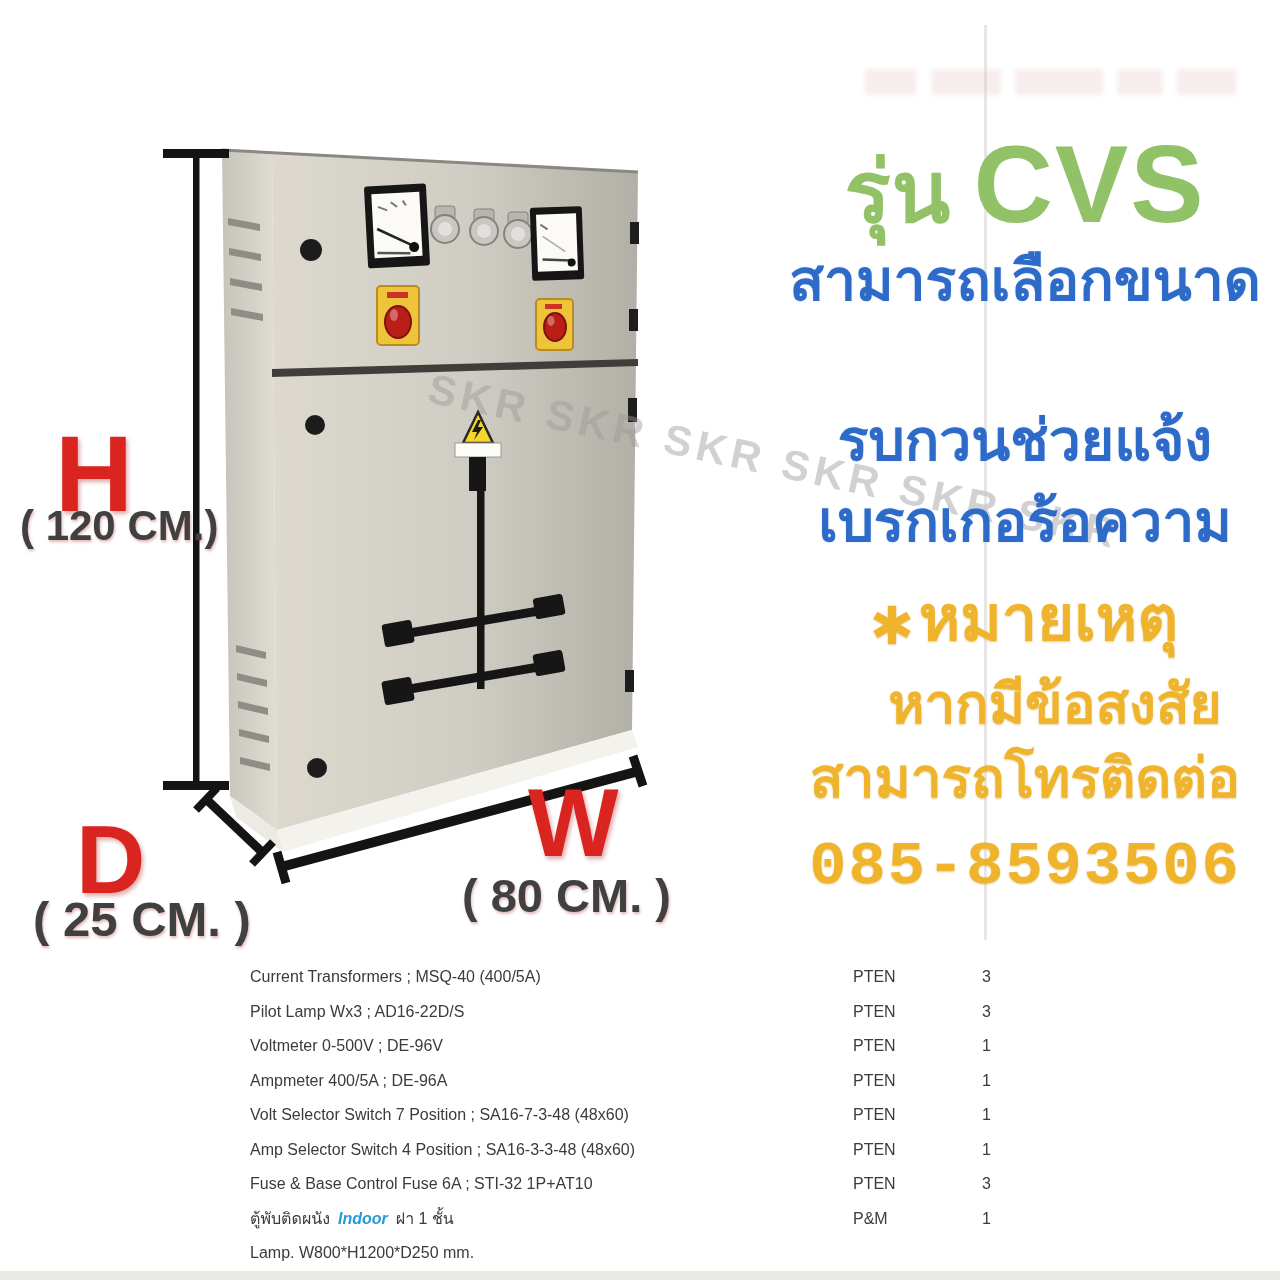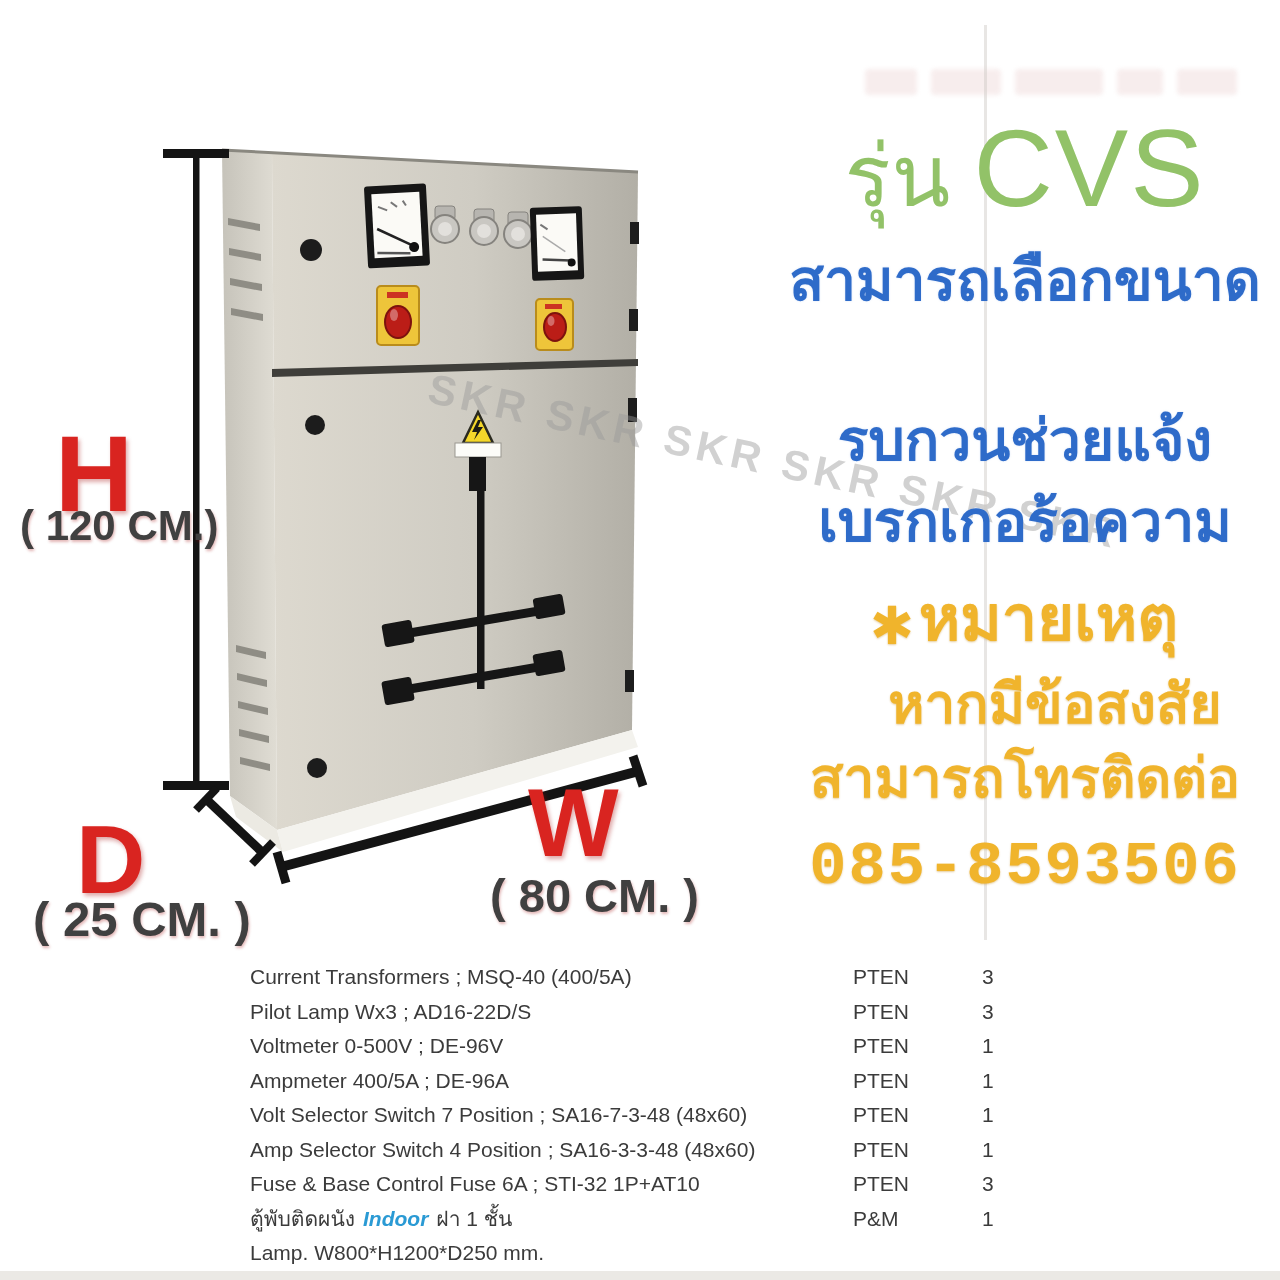--- a/index.html
+++ b/index.html
@@ -10,32 +10,32 @@
 
   
   .dim-letter{color:#d92420;font-weight:bold;line-height:1;
               text-shadow:2px 3px 4px rgba(160,10,10,.35);}
   .dim-value{color:#404040;font-weight:bold;line-height:1;white-space:nowrap;
              text-shadow:1px 2px 3px rgba(160,10,10,.3);margin-left:12px;}
 
   
   .promo{left:770px;top:0;width:510px;height:940px;}
   .promo .line{position:absolute;width:100%;text-align:center;line-height:1.2;white-space:nowrap;}
-  .green-line{top:102px;color:#92c268;font-weight:400;}
+  .green-line{top:118px;color:#92c268;font-weight:700;}
   .green-th{font-size:86px;letter-spacing:1px;}
   .green-en{font-size:110px;letter-spacing:2px;}
   .blue{color:#2e6bc9;font-weight:bold;font-size:57px;text-shadow:0 0 2px rgba(120,160,230,.35);}
   .gold{color:#f0b42c;font-weight:bold;text-shadow:0 1px 2px rgba(190,130,10,.4);font-family:Liberation Mono, monospace;}
   .note-line{top:585px;text-align:left;font-size:63px;}
   .note-star{font-size:68px;vertical-align:-4px;margin-right:6px;}
   .gold-sub{font-size:55px;}
   .phone{top:830px;font-size:62px;font-weight:800;letter-spacing:2px;}
 
   
-  .spec{left:250px;top:960px;width:800px;color:#3b3b3b;font-size:21px;}
+  .spec{left:250px;top:960px;width:800px;color:#3b3b3b;font-size:16px;}
   .spec-row{position:relative;height:34.5px;line-height:34.5px;white-space:nowrap;}
   .spec-item{position:absolute;left:0;}
   .spec-unit{position:absolute;left:603px;}
   .spec-qty{position:absolute;left:732px;}
   .indoor{color:#2a9ad4;font-style:italic;font-weight:bold;margin:8px 8px;}
 
   
   .seam{left:984px;top:25px;width:3px;height:915px;background:rgba(205,200,196,.45);}
   .bottom-strip{left:0;top:1271px;width:1280px;height:9px;background:#ebe9e5;}
   .smudge-wrap{left:865px;top:58px;width:390px;height:48px;display:flex;gap:14px;
@@ -194,21 +194,21 @@
   <div class="abs seam"></div>
   <div class="abs bottom-strip"></div>
 
   <div class="abs dim-letter" style="left:55px;top:420px;font-size:108px">H</div>
   <div class="abs dim-value" style="left:8px;top:505px;width:185px;text-align:center;font-size:42px">( 120 CM.)</div>
 
   <div class="abs dim-letter" style="left:76px;top:812px;font-size:96px">D</div>
   <div class="abs dim-value" style="left:5px;top:895px;width:250px;text-align:center;font-size:49px">( 25 CM. )</div>
 
   <div class="abs dim-letter" style="left:528px;top:775px;font-size:96px">W</div>
-  <div class="abs dim-value" style="left:450px;top:872px;width:265px;text-align:center;font-size:47px">( 80 CM. )</div>
+  <div class="abs dim-value" style="left:450px;top:872px;width:265px;text-align:left;font-size:47px">( 80 CM. )</div>
 
   <div class="abs promo">
     <div class="line green-line">
       <span class="green-th">รุ่น</span><span class="green-en" style="margin-left:22px">CVS</span>
     </div>
     <div class="line blue" style="top:246px">สามารถเลือกขนาด</div>
     <div class="line blue" style="top:406px">รบกวนช่วยแจ้ง</div>
     <div class="line blue" style="top:487px">เบรกเกอร้อความ</div>
 
     <div class="line gold note-line">

